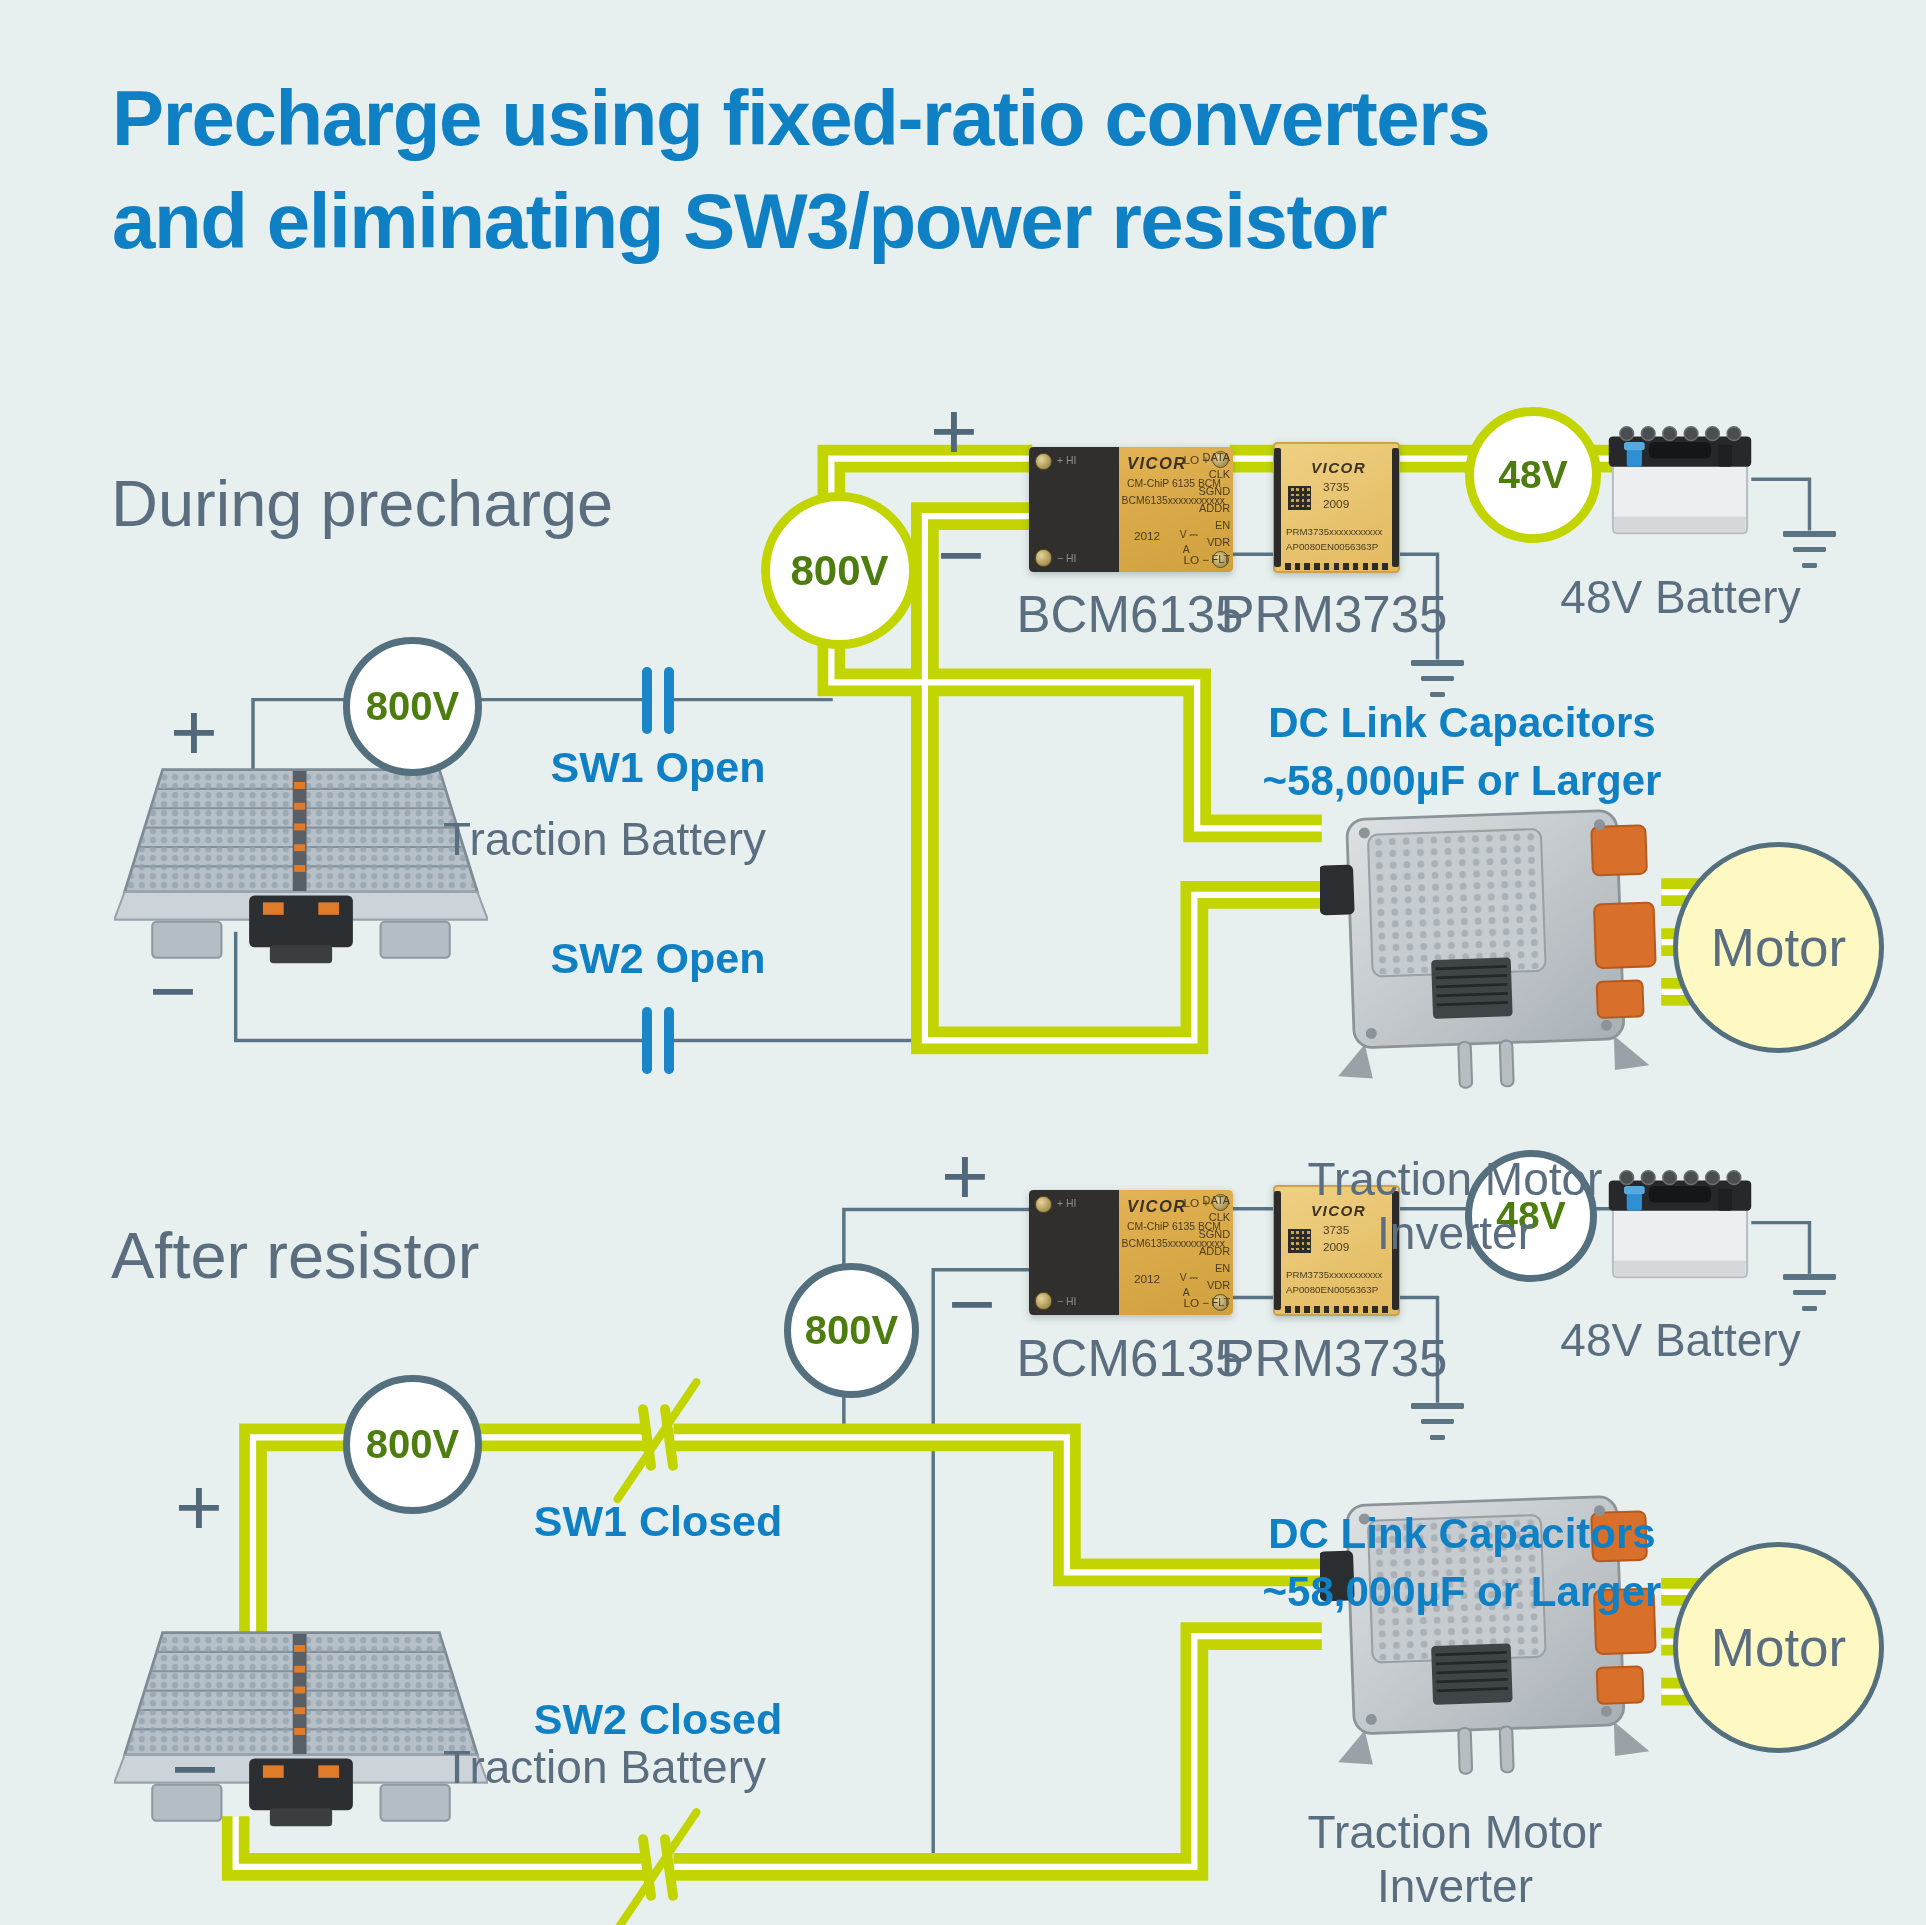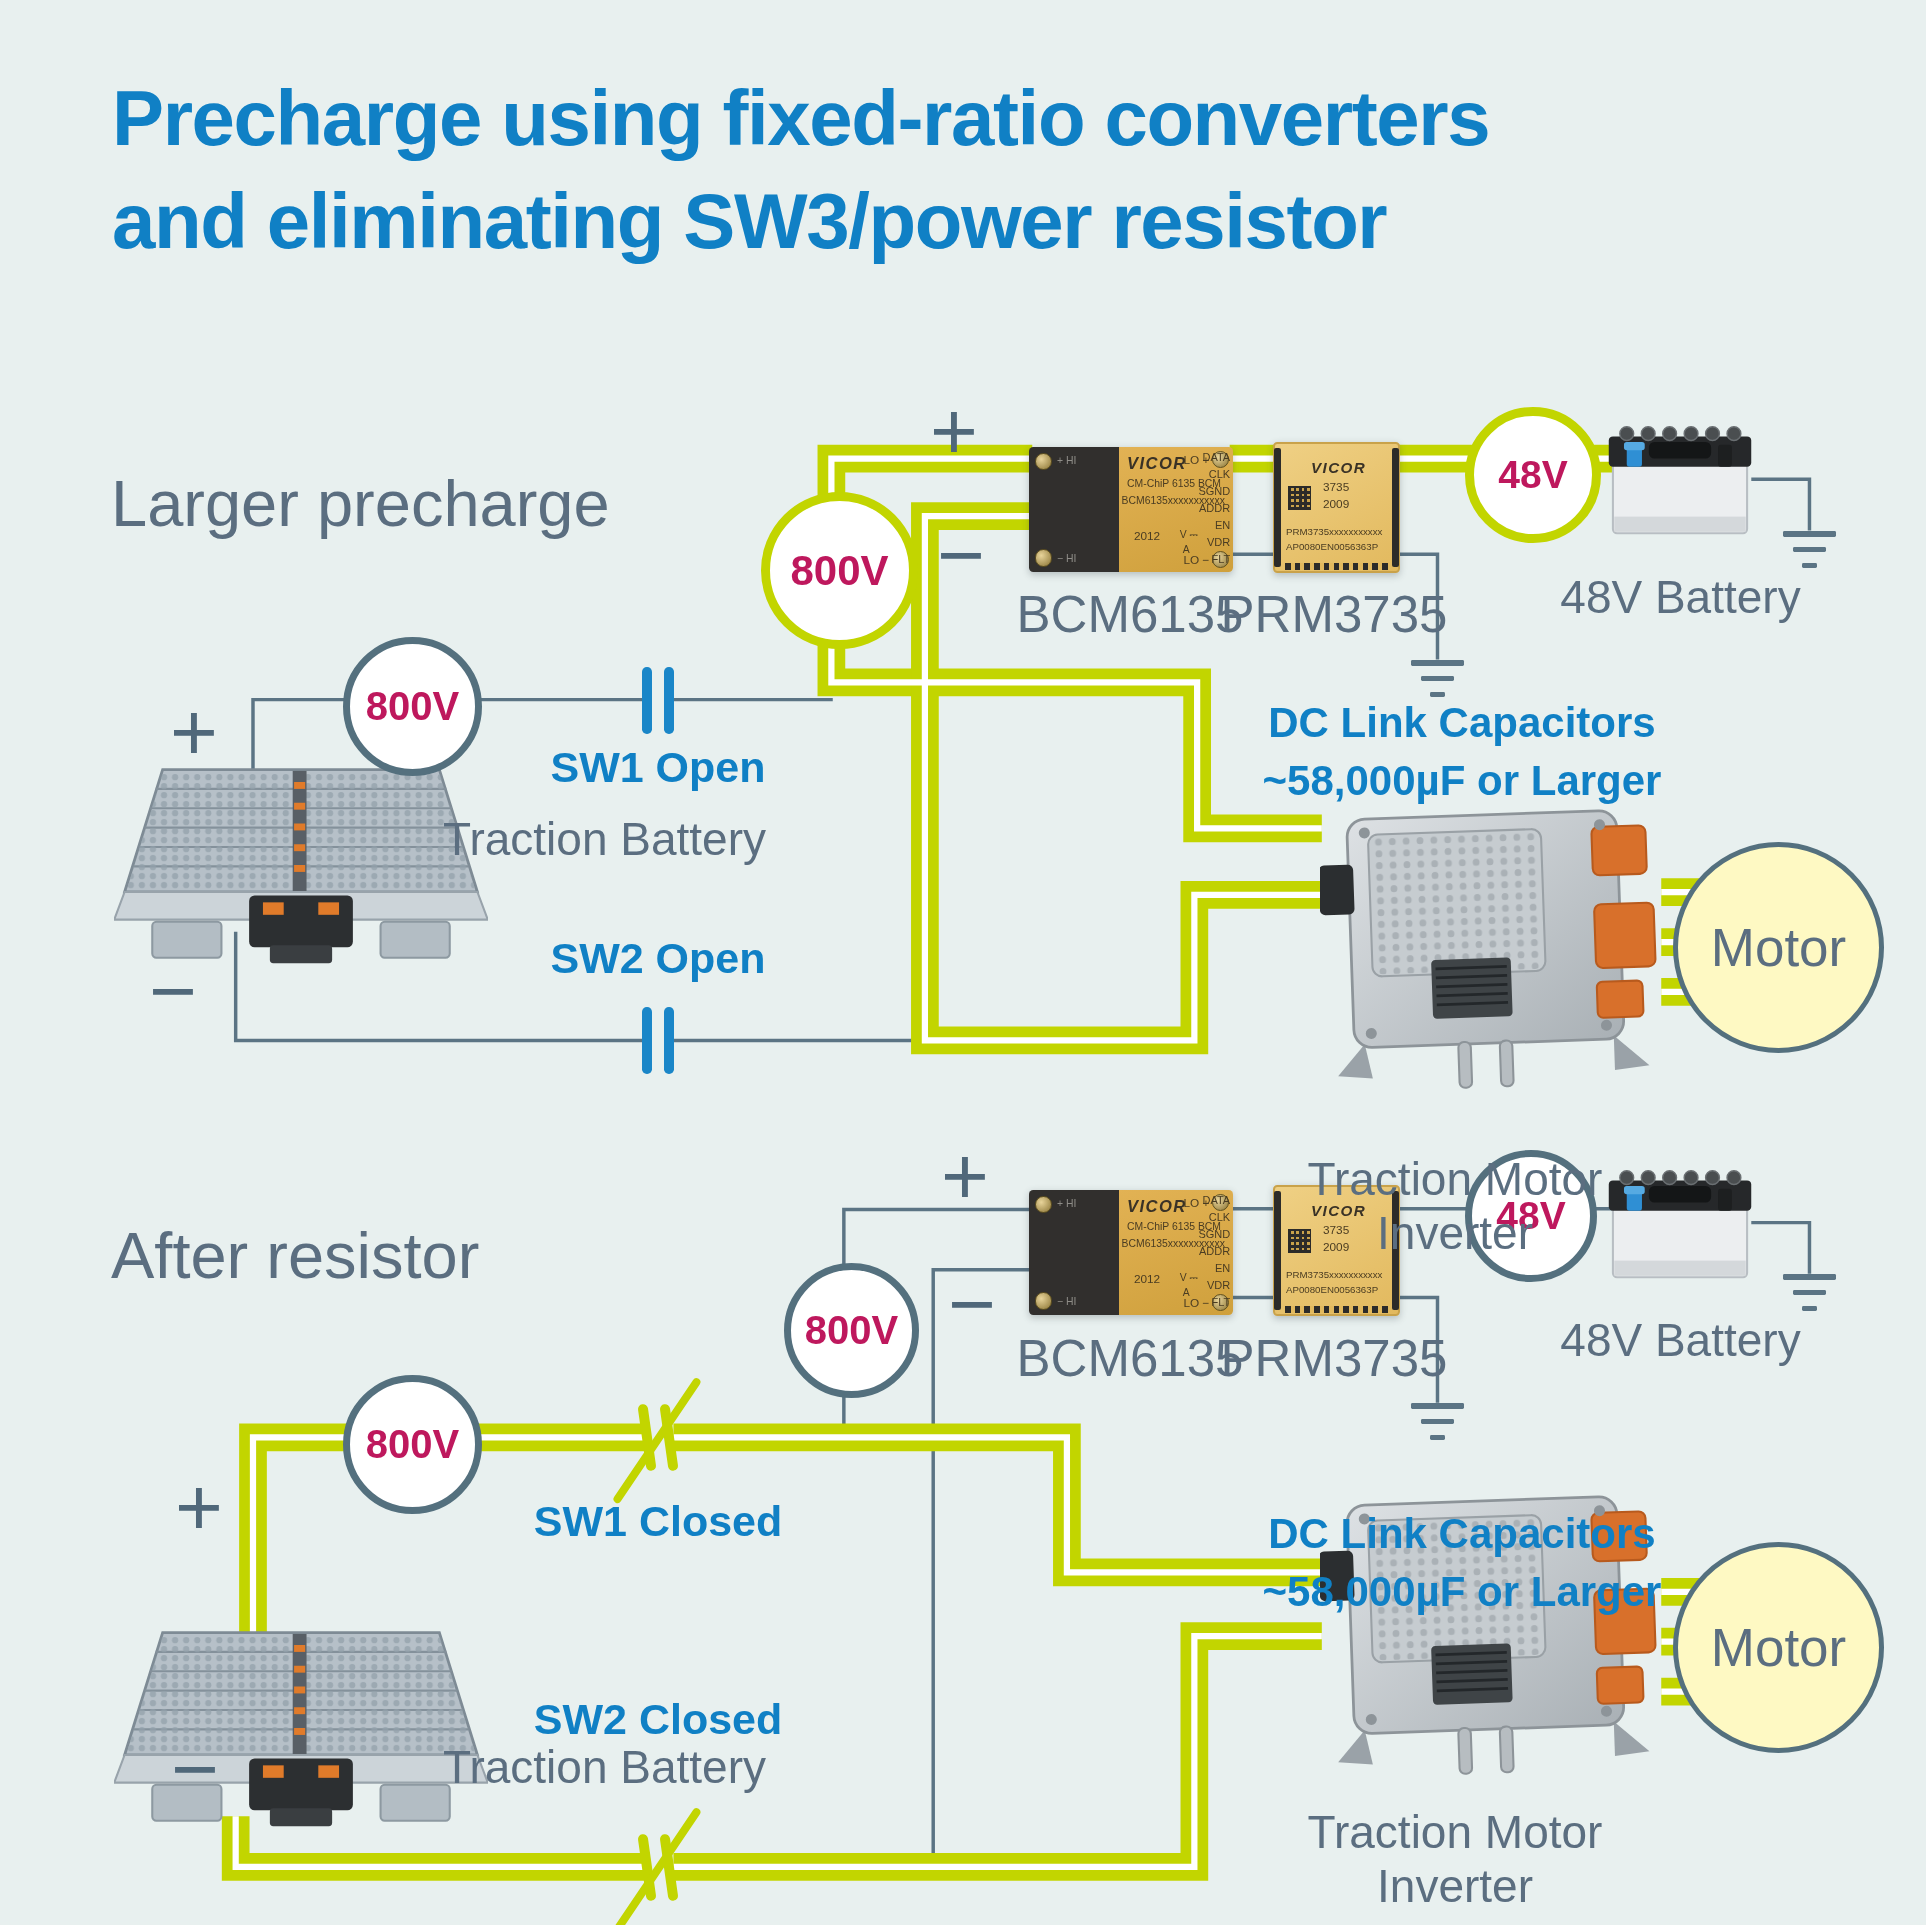--- a/index.html
+++ b/index.html
@@ -12,21 +12,21 @@
   .title{
     position:absolute;left:112px;top:67px;z-index:5;
     font-size:78px;font-weight:bold;color:#1080c5;line-height:1.32;letter-spacing:-1.4px;
   }
   .section-label{position:absolute;z-index:5;font-size:65px;color:#5b6e80;}
   .txt-label{position:absolute;z-index:5;font-size:46px;color:#5b6e80;}
   .center{text-align:center;}
   .circle{
     position:absolute;z-index:4;background:#fff;border-radius:50%;
     display:flex;align-items:center;justify-content:center;
-    font-weight:bold;color:#be185d;
+    font-weight:bold;color:#4d7c0f;
   }
   .c-gray{border:7.6px solid #54707e;}
   .c-lime{border:9px solid #c2d500;}
   .sign{position:absolute;z-index:5;font-size:82px;color:#50687a;font-weight:400;}
   .sw-label{position:absolute;z-index:6;font-size:43px;font-weight:bold;color:#1080c5;width:360px;text-align:center;}
   .dc-label{position:absolute;z-index:6;font-size:42px;font-weight:bold;color:#1080c5;width:430px;text-align:center;line-height:1.38;}
   .bar{position:absolute;z-index:6;width:9.7px;height:67px;border-radius:4.8px;}
   .bar-blue{background:#1a86c8;}
   .bar-lime{background:#c2d500;transform:rotate(-8deg);}
   .slash{position:absolute;z-index:6;width:7.6px;height:149px;border-radius:4.2px;background:#c2d500;transform:rotate(34deg);}
@@ -131,21 +131,21 @@
         <use href="#bm2"></use>
         <use href="#bm3"></use>
     </g>
   </svg>
 
   <h1 class="title" style="margin:0;">
     <span style="display:block">Precharge using fixed-ratio converters</span>
     <span style="display:block">and eliminating SW3/power resistor</span>
   </h1>
 
-  <div class="section-label" style="left:111px;top:466px;">Larger precharge</div>
+  <div class="section-label" style="left:111px;top:466px;">During precharge</div>
 
   <svg class="img" style="left:114px;top:764px;" width="374" height="211" viewBox="0 0 540 305">
     <defs>
       <pattern id="cells" width="16" height="13" patternUnits="userSpaceOnUse">
         <circle cx="8" cy="6" r="4.5" fill="#93a1ab"></circle>
       </pattern>
     </defs>
     <path d="M70,8 L470,8 L525,185 L15,185 Z" fill="#b6c0c8" stroke="#7e8b95" stroke-width="4"></path>
     <g stroke="#84919b" stroke-width="3">
       <path d="M60,36 L480,36 M52,64 L488,64 M44,92 L496,92 M36,120 L504,120 M28,148 L512,148" fill="none"></path>

